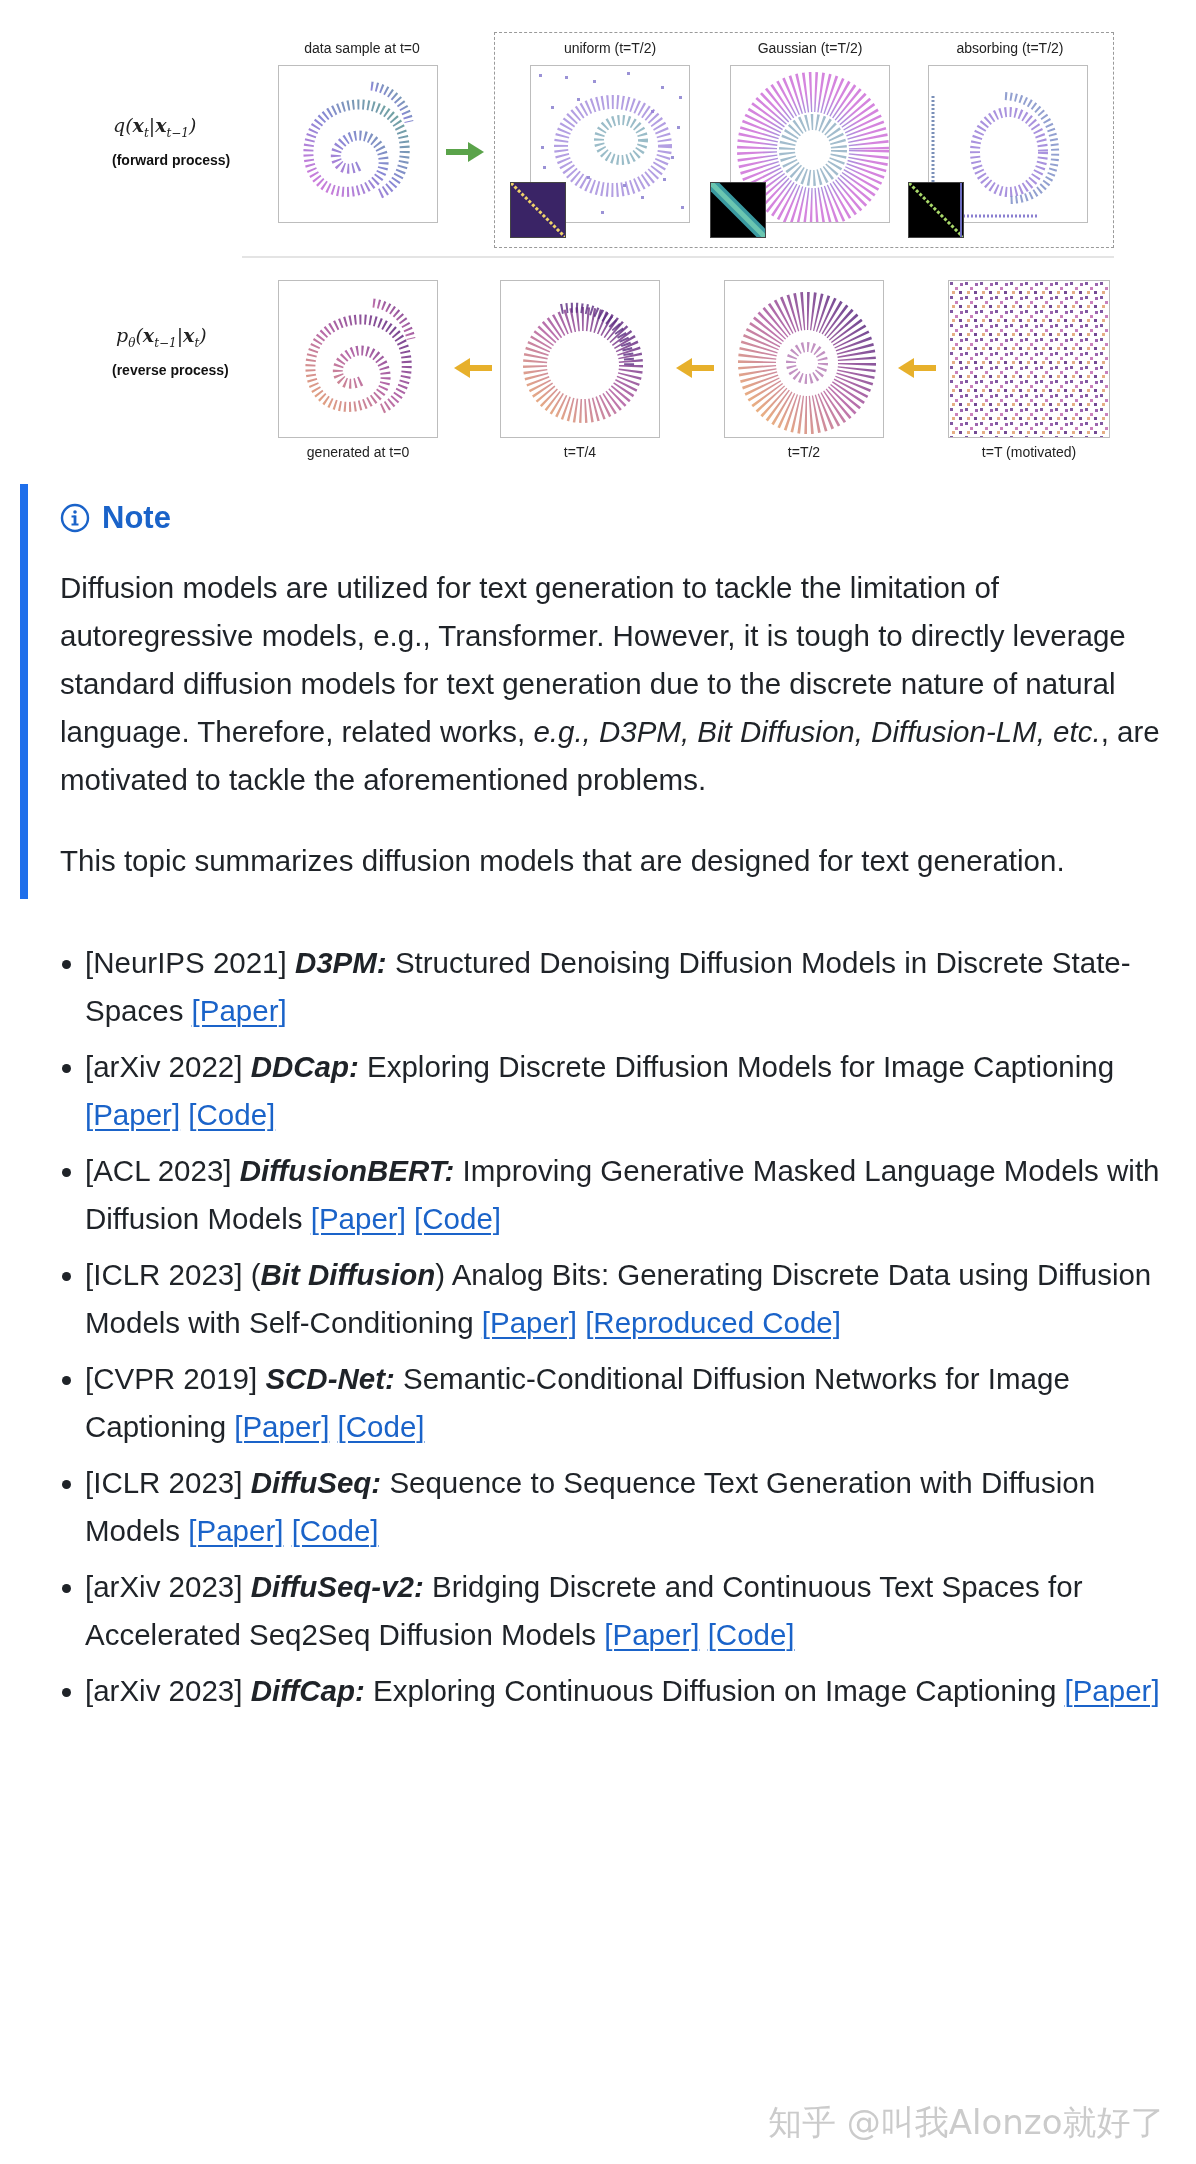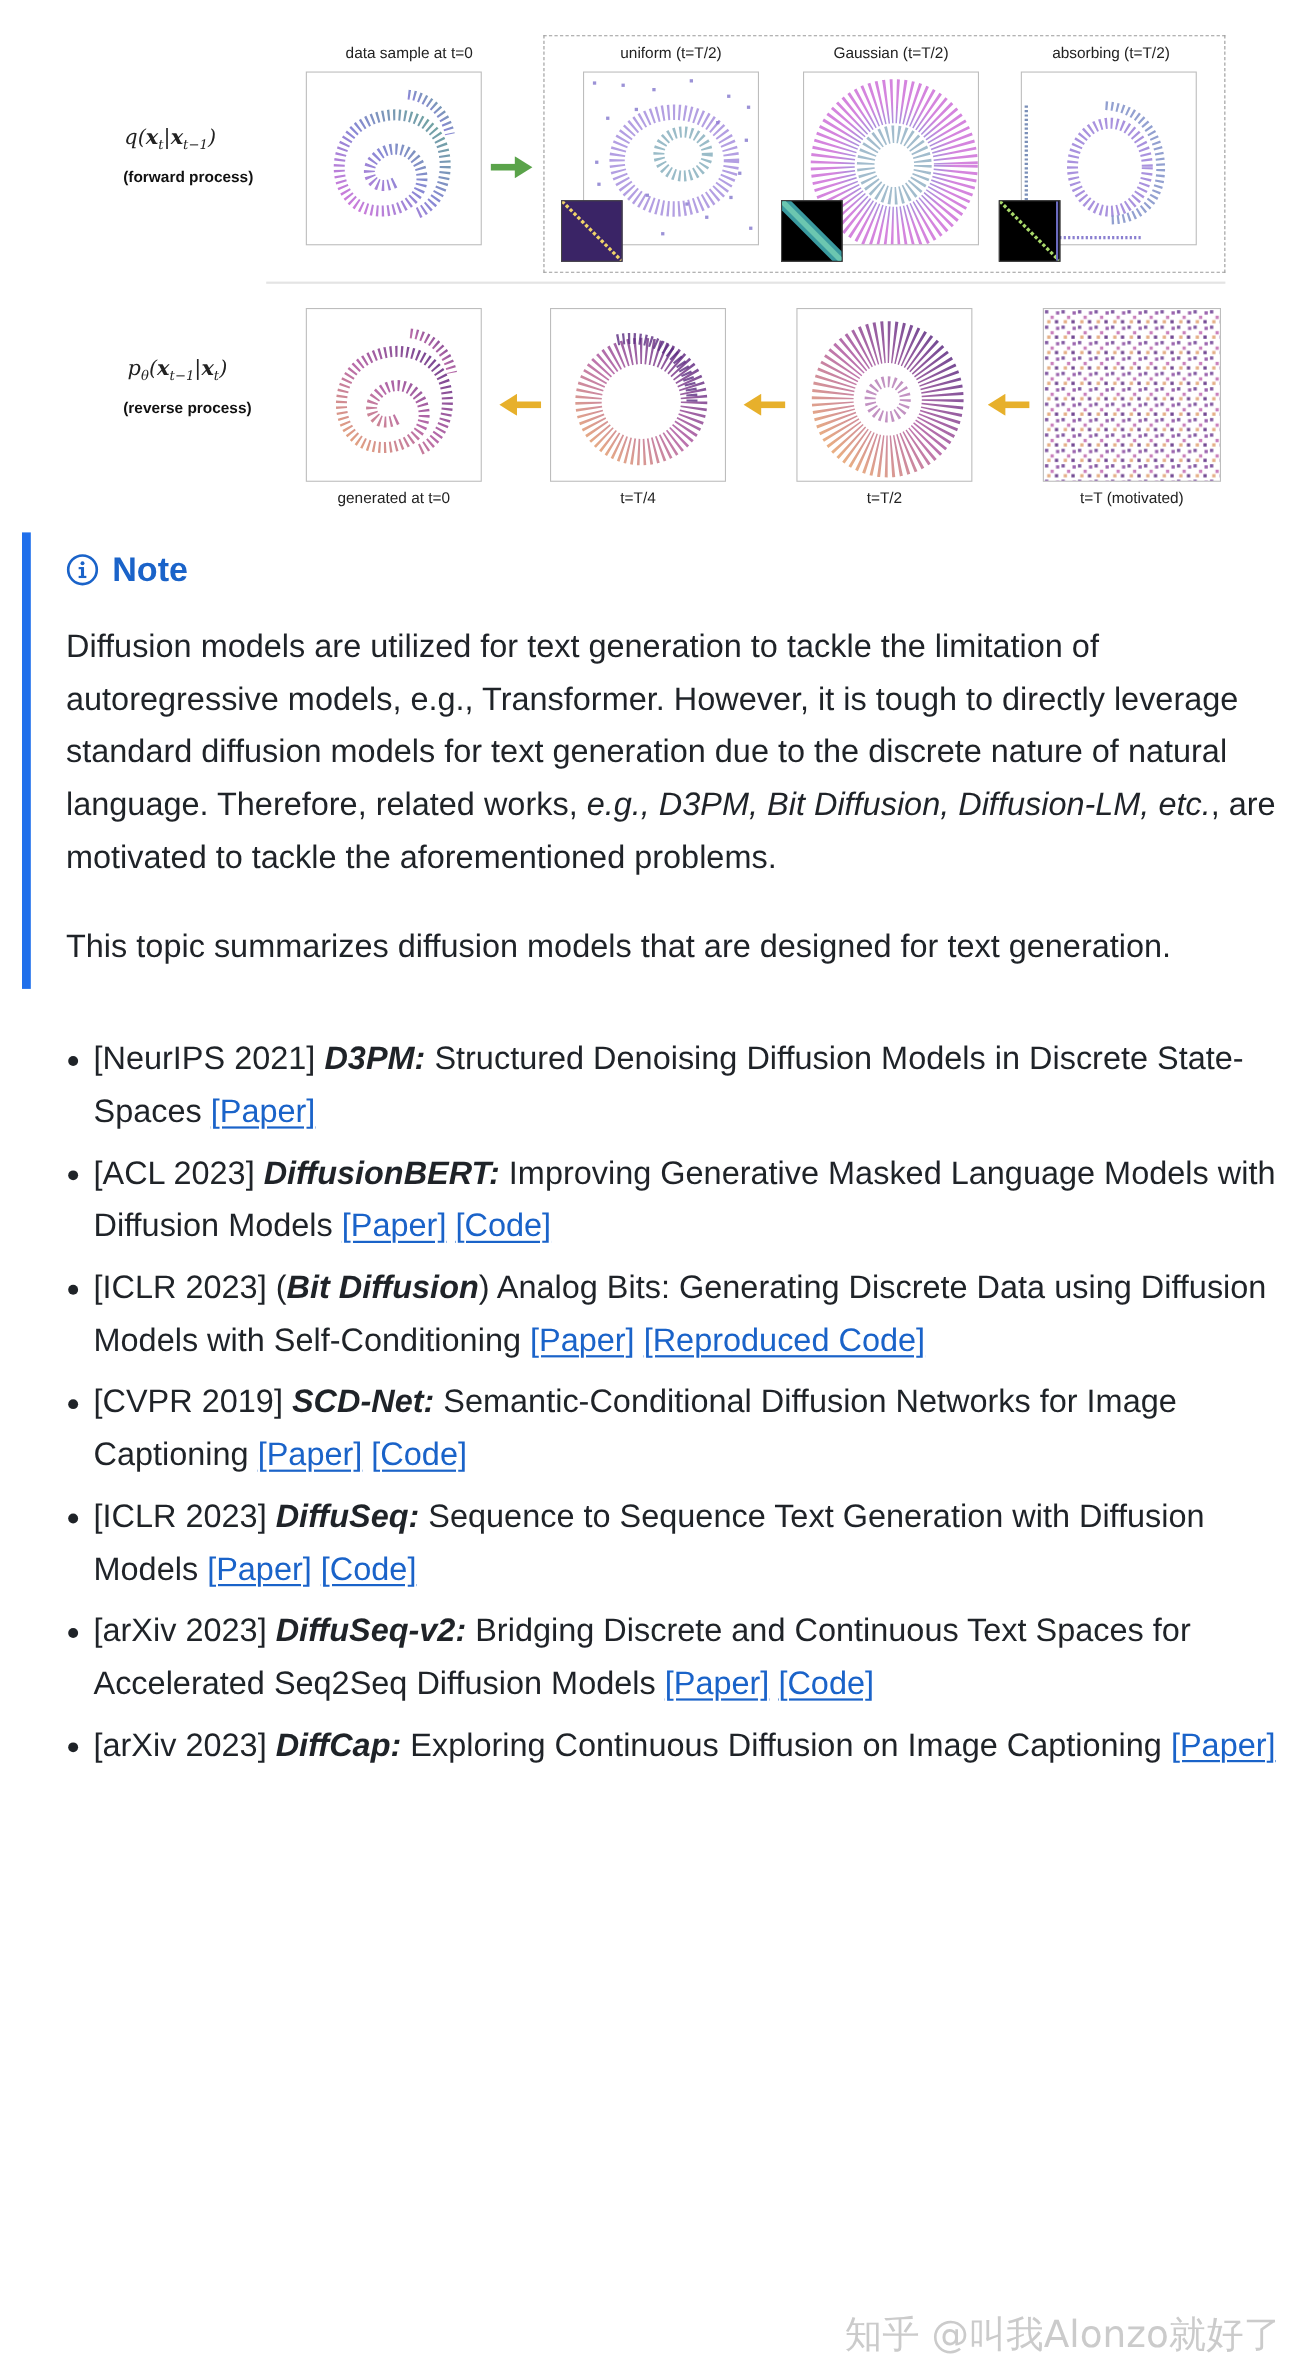--- a/index.html
+++ b/index.html
@@ -149,21 +149,21 @@
 
 <div class="page">
 
   <div class="figure">
 
     <div class="math" style="left:93px; top:96px;">
       <span>q(</span><b style="font-style:italic">x</b><sub style="font-size:12px">t</sub><span>|</span><b style="font-style:italic">x</b><sub style="font-size:12px">t−1</sub><span>)</span>
     </div>
     <div class="proc" style="left:92px; top:134px;">(forward process)</div>
 
-    <div class="fig-label" style="left:272px; top:22px; width:160px;text-align:center;">data sample at t=0</div>
+    <div class="fig-label" style="left:262px; top:22px; width:160px;text-align:center;">data sample at t=0</div>
     <div class="fig-label" style="left:510px; top:22px; width:160px;">uniform (t=T/2)</div>
     <div class="fig-label" style="left:710px; top:22px; width:160px;">Gaussian (t=T/2)</div>
     <div class="fig-label" style="left:910px; top:22px; width:160px;">absorbing (t=T/2)</div>
 
     <div class="panel" style="left:258px; top:47px; width:160px; height:158px;">
       <svg width="160" height="158" viewBox="0 0 160 158">
         <defs>
           <linearGradient id="gfw" x1="0" y1="1" x2="1" y2="0">
             <stop offset="0" stop-color="#d86bd8"></stop>
             <stop offset="0.5" stop-color="#7b7bd0"></stop>
@@ -332,20 +332,21 @@
         <rect x="11.5" y="12.5" width="4" height="2" fill="#1a63c9"></rect>
       </svg>
       <span>Note</span>
     </div>
     <p><span>Diffusion models are utilized for text generation to tackle the limitation of autoregressive models, e.g., Transformer. However, it is tough to directly leverage standard diffusion models for text generation due to the discrete nature of natural language. Therefore, related works, </span><em>e.g., D3PM, Bit Diffusion, Diffusion-LM, etc.</em><span>, are motivated to tackle the aforementioned problems.</span></p>
     <p>This topic summarizes diffusion models that are designed for text generation.</p>
   </div>
 
   <ul class="refs">
     <li><span>[NeurIPS 2021] </span><span></span><span class="model">D3PM:</span><span></span><span> Structured Denoising Diffusion Models in Discrete State-Spaces </span><a class="ref" href="#">[Paper]</a></li>
+    <li><span>[arXiv 2022] </span><span></span><span class="model">DDCap:</span><span></span><span> Exploring Discrete Diffusion Models for Image Captioning </span><a class="ref" href="#">[Paper]</a> <a class="ref" href="#">[Code]</a></li>
     <li><span>[ACL 2023] </span><span></span><span class="model">DiffusionBERT:</span><span></span><span> Improving Generative Masked Language Models with Diffusion Models </span><a class="ref" href="#">[Paper]</a> <a class="ref" href="#">[Code]</a></li>
     <li><span>[ICLR 2023] </span><span>(</span><span class="model">Bit Diffusion</span><span>)</span><span> Analog Bits: Generating Discrete Data using Diffusion Models with Self-Conditioning </span><a class="ref" href="#">[Paper]</a> <a class="ref" href="#">[Reproduced Code]</a></li>
     <li><span>[CVPR 2019] </span><span></span><span class="model">SCD-Net:</span><span></span><span> Semantic-Conditional Diffusion Networks for Image Captioning </span><a class="ref" href="#">[Paper]</a> <a class="ref" href="#">[Code]</a></li>
     <li><span>[ICLR 2023] </span><span></span><span class="model">DiffuSeq:</span><span></span><span> Sequence to Sequence Text Generation with Diffusion Models </span><a class="ref" href="#">[Paper]</a> <a class="ref" href="#">[Code]</a></li>
     <li><span>[arXiv 2023] </span><span></span><span class="model">DiffuSeq-v2:</span><span></span><span> Bridging Discrete and Continuous Text Spaces for Accelerated Seq2Seq Diffusion Models </span><a class="ref" href="#">[Paper]</a> <a class="ref" href="#">[Code]</a></li>
     <li><span>[arXiv 2023] </span><span></span><span class="model">DiffCap:</span><span></span><span> Exploring Continuous Diffusion on Image Captioning </span><a class="ref" href="#">[Paper]</a></li>
   </ul>
 </div>
 
 <div class="watermark">知乎 @叫我Alonzo就好了</div>

